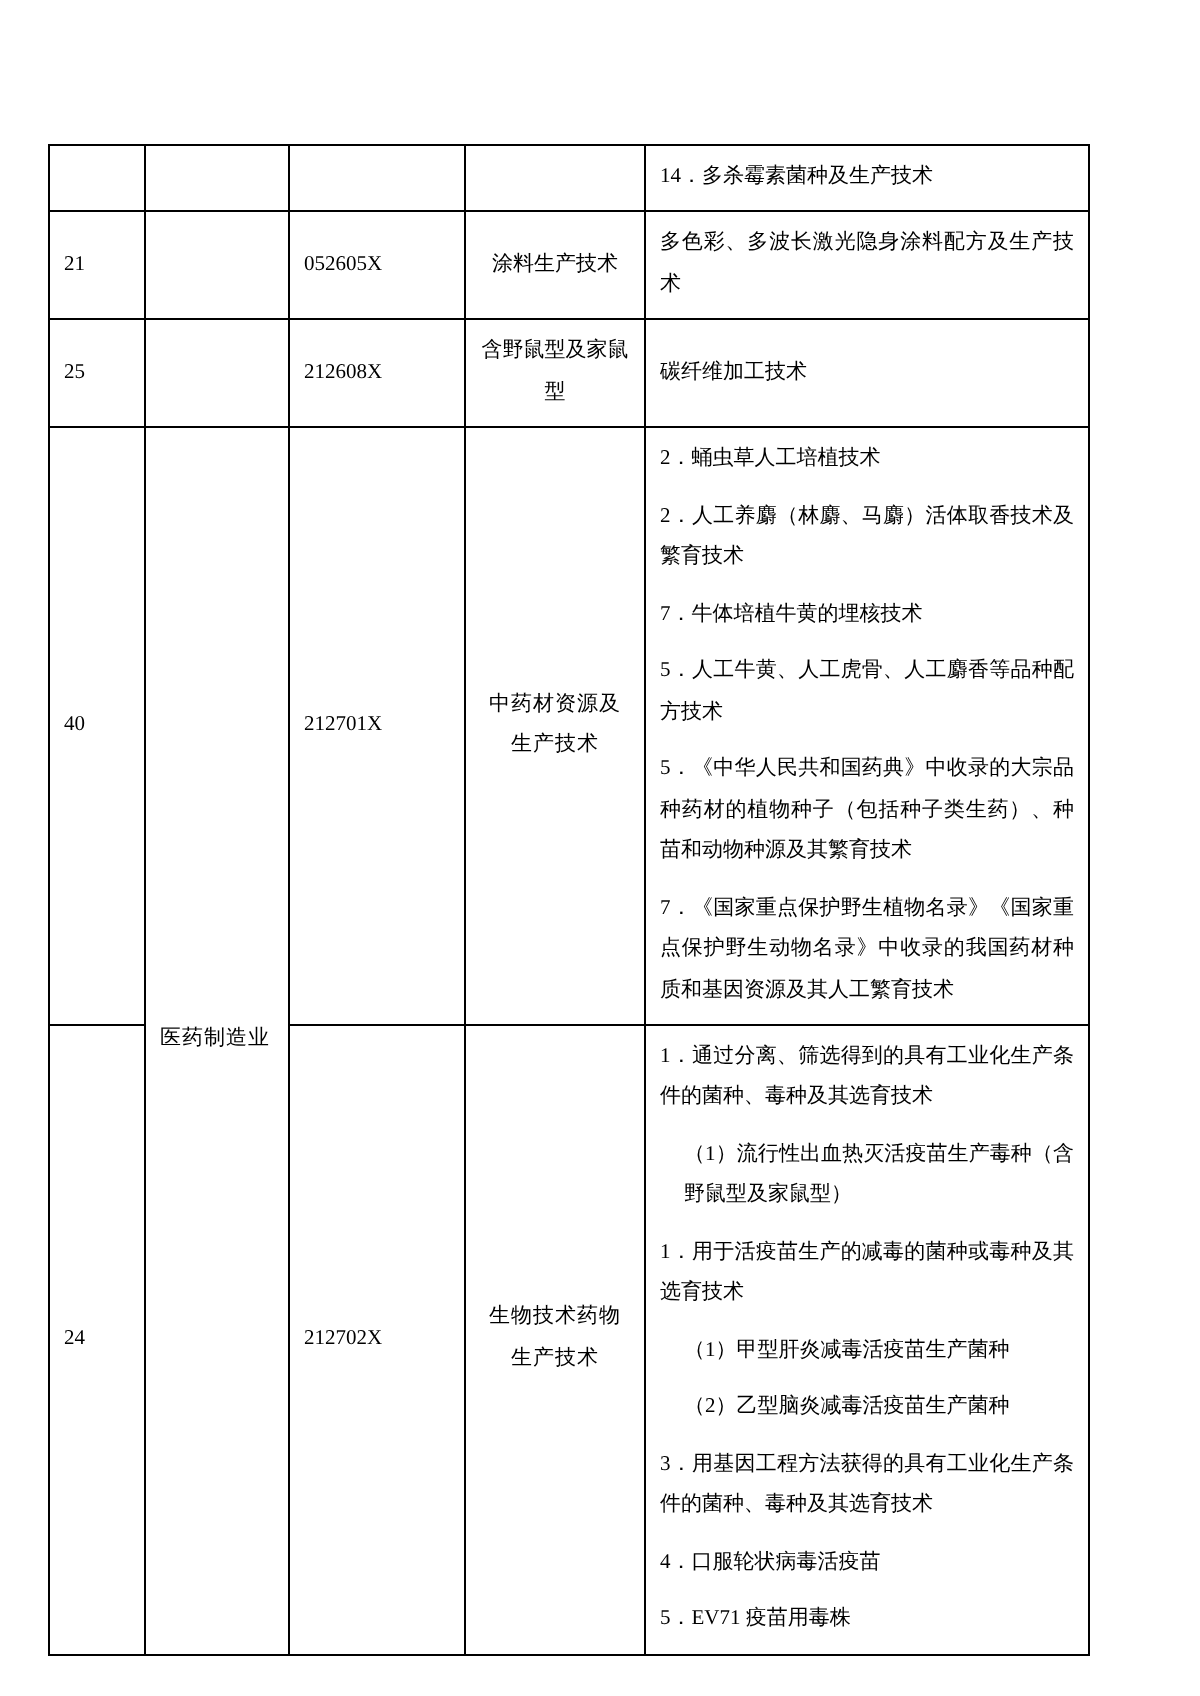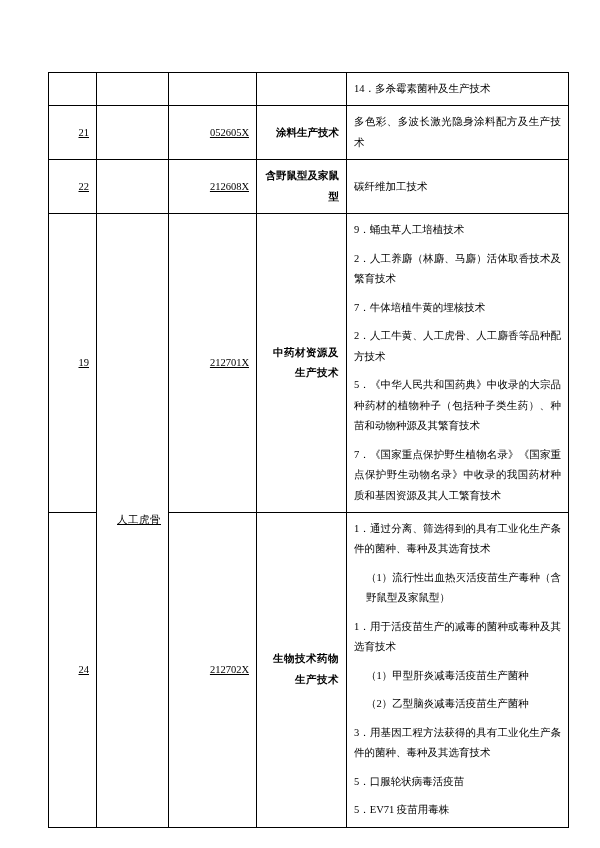--- a/index.html
+++ b/index.html
@@ -12,47 +12,45 @@
     height: 848px;
     font-family: "Liberation Serif", "DejaVu Serif", serif;
     color: #000000;
     overflow: hidden;
   }
   .page {
     position: relative;
     width: 492px;
     height: 848px;
     box-sizing: border-box;
-    padding: 72px 40px 0 48px;
+    padding: 72px 40px 0 24px;
   }
   table.doc-table {
     border-collapse: collapse;
     width: 520px;
     table-layout: fixed;
   }
   table.doc-table td {
     border: 1px solid #000000;
     vertical-align: middle;
     padding: 6px 7px;
     font-size: 10.5px;
     line-height: 1.95;
   }
   col.c-num { width: 48px; }
   col.c-industry { width: 72px; }
   col.c-code { width: 88px; }
   col.c-name { width: 90px; }
   col.c-content { width: 222px; }
 
   td.num, td.industry, td.code {
-    text-align: right;
-    text-decoration: underline;
+    text-align: left;
   }
   td.name {
-    text-align: right;
-    font-weight: bold;
+    text-align: center;
   }
   td.content {
     text-align: left;
   }
   td.content .line {
     margin: 0 0 8px 0;
     text-align: justify;
     text-justify: inter-ideograph;
   }
   td.content .line:last-child {
@@ -98,61 +96,61 @@
         <td class="num">21</td>
         <td class="industry"></td>
         <td class="code">052605X</td>
         <td class="name">涂料生产技术</td>
         <td class="content">
           <div class="line">多色彩、多波长激光隐身涂料配方及生产技术</div>
         </td>
       </tr>
 
       <tr>
-        <td class="num">22</td>
+        <td class="num">25</td>
         <td class="industry"></td>
         <td class="code">212608X</td>
         <td class="name">含野鼠型及家鼠型</td>
         <td class="content">
           <div class="line">碳纤维加工技术</div>
         </td>
       </tr>
 
       <tr>
-        <td class="num">19</td>
+        <td class="num">40</td>
         <td class="industry" rowspan="2">
-          <span class="ind">人工虎骨</span>
+          <span class="ind">医药制造业</span>
         </td>
         <td class="code">212701X</td>
         <td class="name">
           <span class="nm">中药材资源及生产技术</span>
         </td>
         <td class="content">
-          <div class="line">9．蛹虫草人工培植技术</div>
+          <div class="line">2．蛹虫草人工培植技术</div>
           <div class="line">2．人工养麝（林麝、马麝）活体取香技术及繁育技术</div>
           <div class="line">7．牛体培植牛黄的埋核技术</div>
-          <div class="line">2．人工牛黄、人工虎骨、人工麝香等品种配方技术</div>
+          <div class="line">5．人工牛黄、人工虎骨、人工麝香等品种配方技术</div>
           <div class="line">5．《中华人民共和国药典》中收录的大宗品种药材的植物种子（包括种子类生药）、种苗和动物种源及其繁育技术</div>
           <div class="line">7．《国家重点保护野生植物名录》《国家重点保护野生动物名录》中收录的我国药材种质和基因资源及其人工繁育技术</div>
         </td>
       </tr>
 
       <tr>
         <td class="num">24</td>
         <td class="code">212702X</td>
         <td class="name">
           <span class="nm">生物技术药物生产技术</span>
         </td>
         <td class="content">
           <div class="line">1．通过分离、筛选得到的具有工业化生产条件的菌种、毒种及其选育技术</div>
           <div class="line sub">（1）流行性出血热灭活疫苗生产毒种（含野鼠型及家鼠型）</div>
           <div class="line">1．用于活疫苗生产的减毒的菌种或毒种及其选育技术</div>
           <div class="line sub">（1）甲型肝炎减毒活疫苗生产菌种</div>
           <div class="line sub">（2）乙型脑炎减毒活疫苗生产菌种</div>
           <div class="line">3．用基因工程方法获得的具有工业化生产条件的菌种、毒种及其选育技术</div>
-          <div class="line">5．口服轮状病毒活疫苗</div>
+          <div class="line">4．口服轮状病毒活疫苗</div>
           <div class="line">5．EV71 疫苗用毒株</div>
         </td>
       </tr>
 
     </tbody>
   </table>
 </div>
 
 </body></html>

